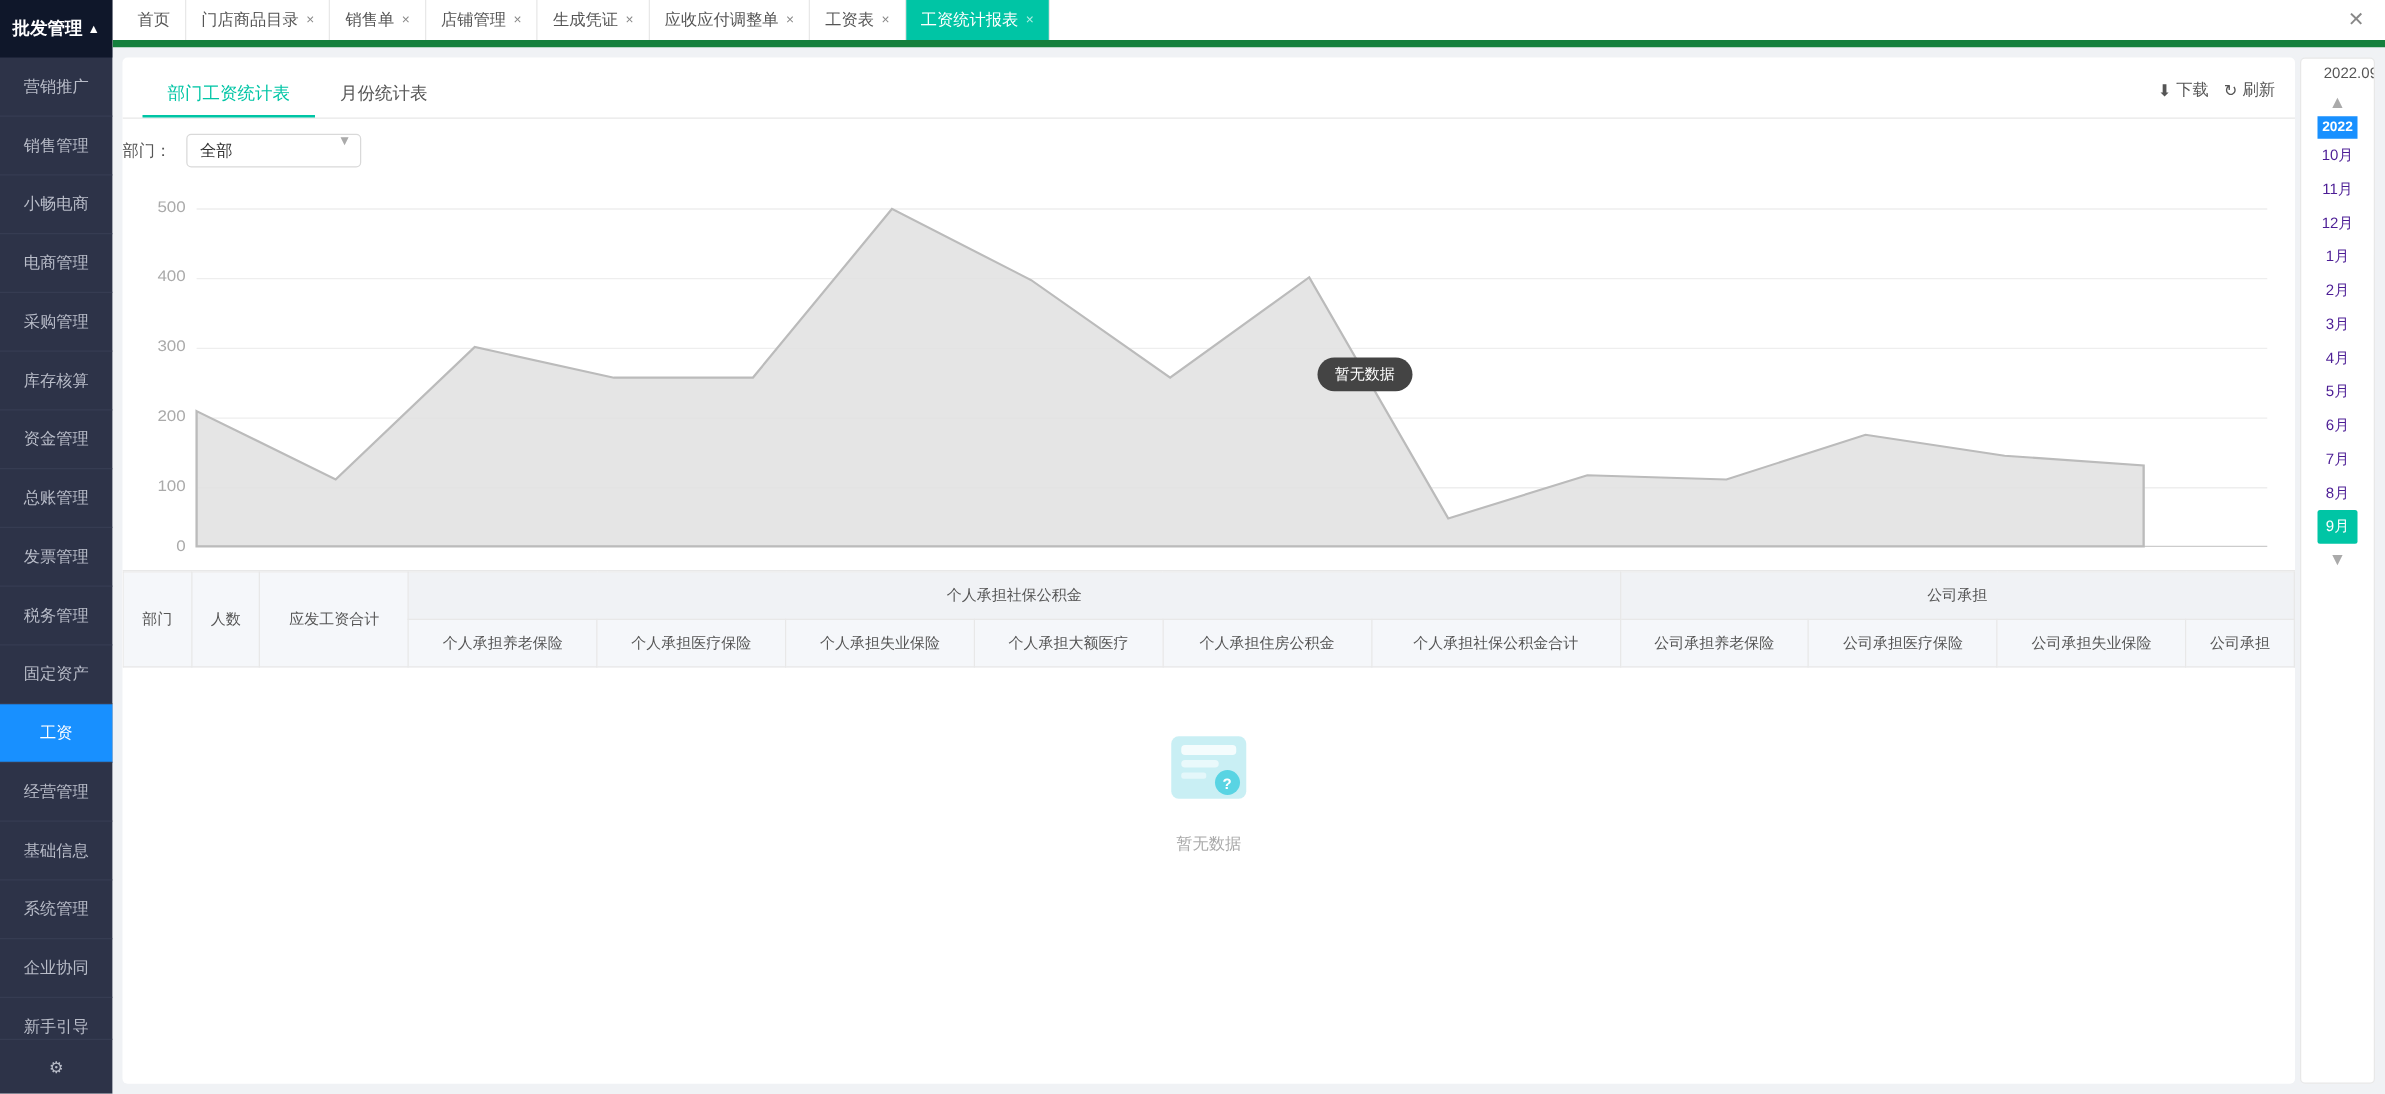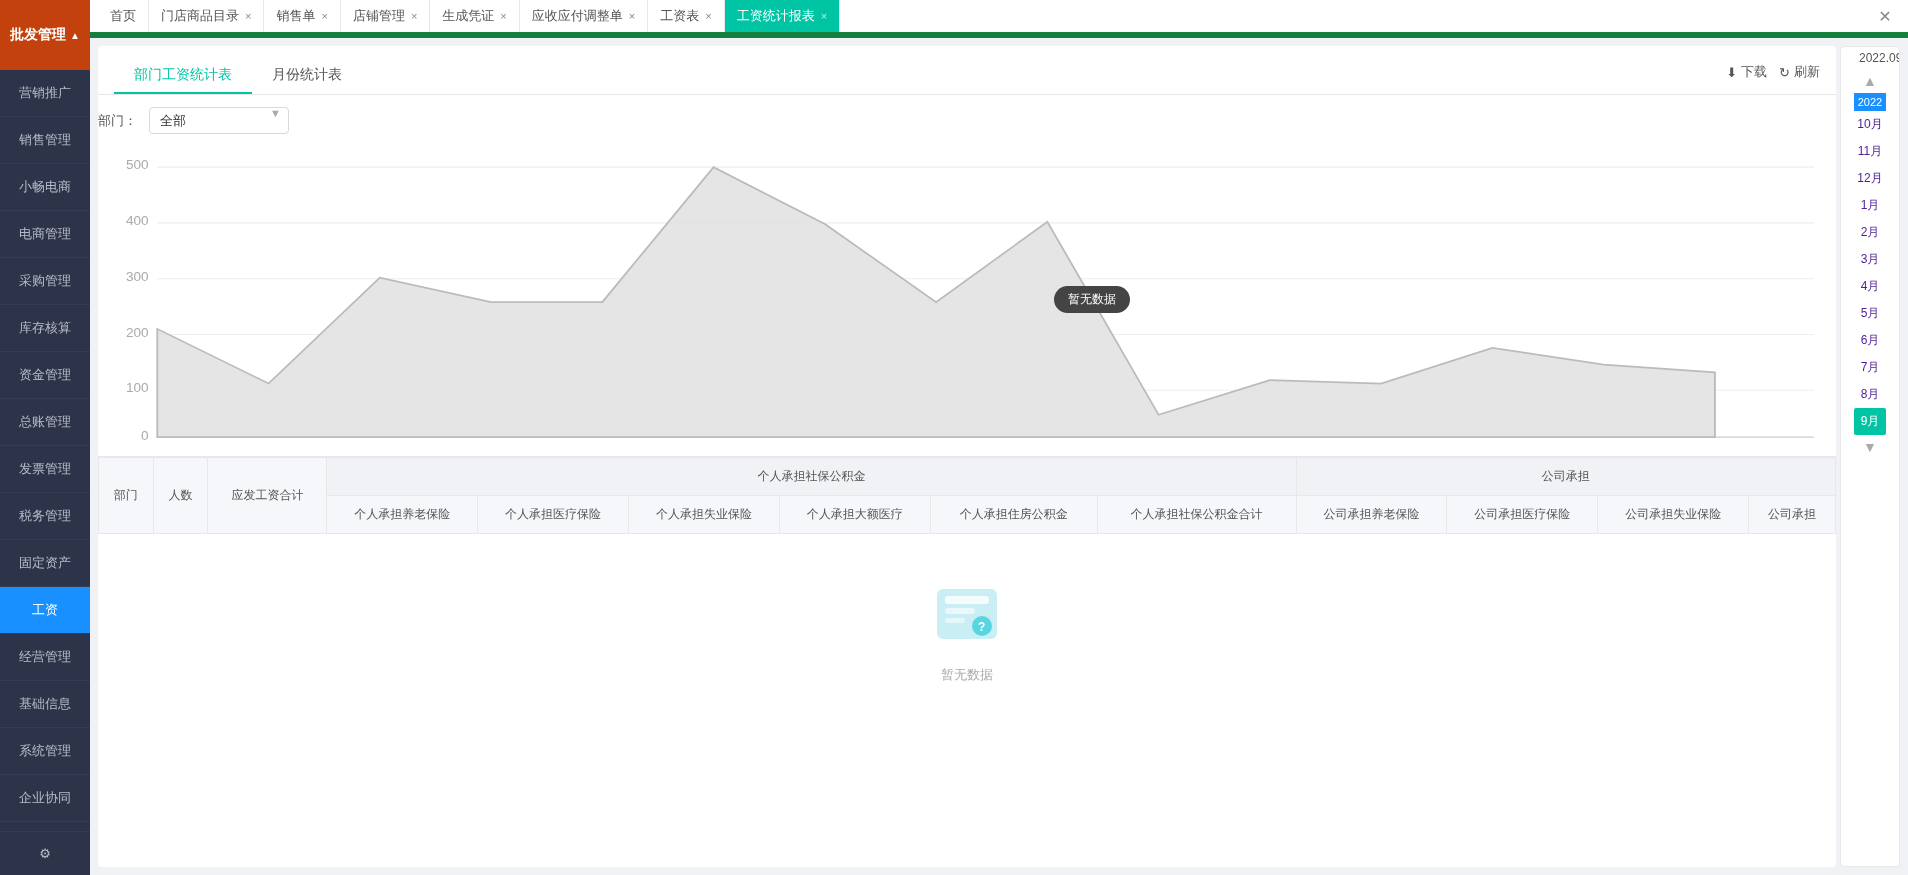--- a/index.html
+++ b/index.html
@@ -8,24 +8,24 @@
     
     .sidebar {
       width: 90px;
       background: #2d3348;
       display: flex;
       flex-direction: column;
       height: 100%;
       flex-shrink: 0;
     }
     .sidebar-header {
-      background: #c2410c;
+      background: #0f172a;
       color: #fff;
       text-align: center;
-      padding: 26px 5px;
+      padding: 14px 5px;
       font-size: 14px;
       font-weight: bold;
       display: flex;
       align-items: center;
       justify-content: center;
       gap: 4px;
     }
     .sidebar-header .arrow { font-size: 10px; }
     .sidebar-items { flex: 1; overflow-y: auto; }
     .sidebar-item {
@@ -242,20 +242,21 @@
       color: #fff;
       border-radius: 2px;
     }
     .cal-year-label {
       background: #1890ff;
       color: #fff;
       text-align: left;
       padding: 3px 4px;
       font-size: 11px;
       width: 100%;
+      font-weight: bold;
     }
     .cal-top-year { font-size: 12px; color: #555; padding: 4px 18px; text-align: center; width: 100%; }
 
     
     ::-webkit-scrollbar { width: 6px; height: 6px; }
     ::-webkit-scrollbar-track { background: #f1f1f1; }
     ::-webkit-scrollbar-thumb { background: #ccc; border-radius: 3px; }
   </style>
 </head>
 <body>

